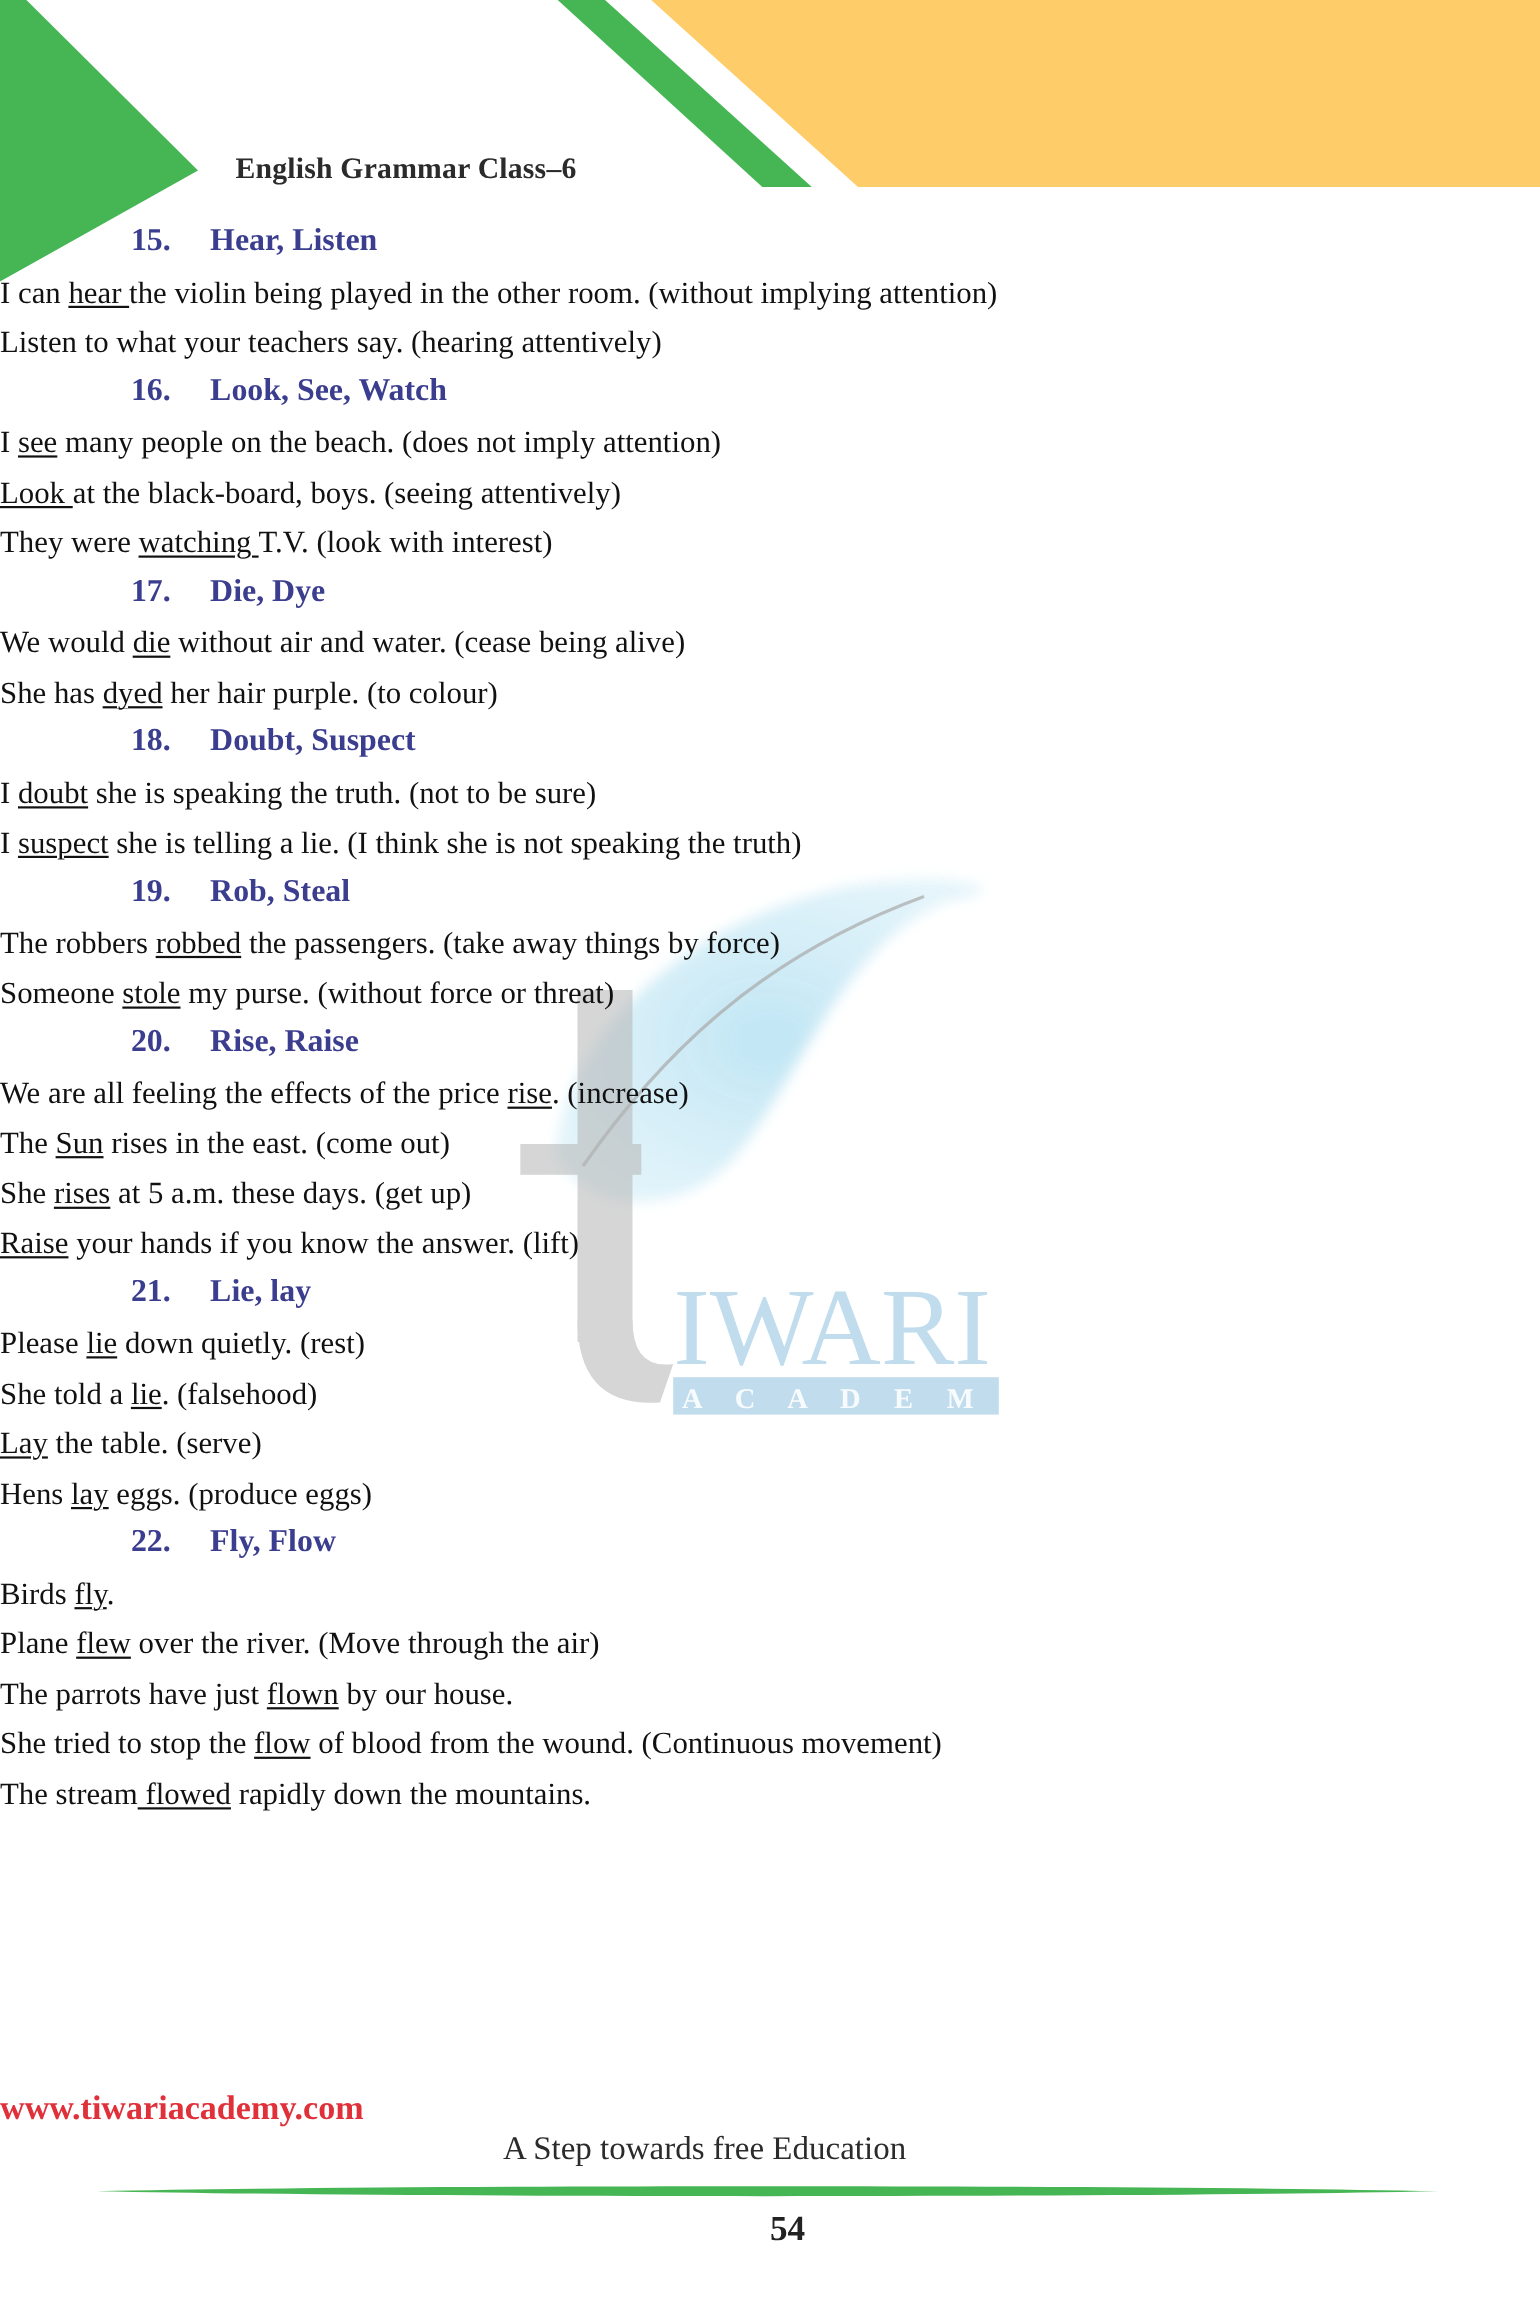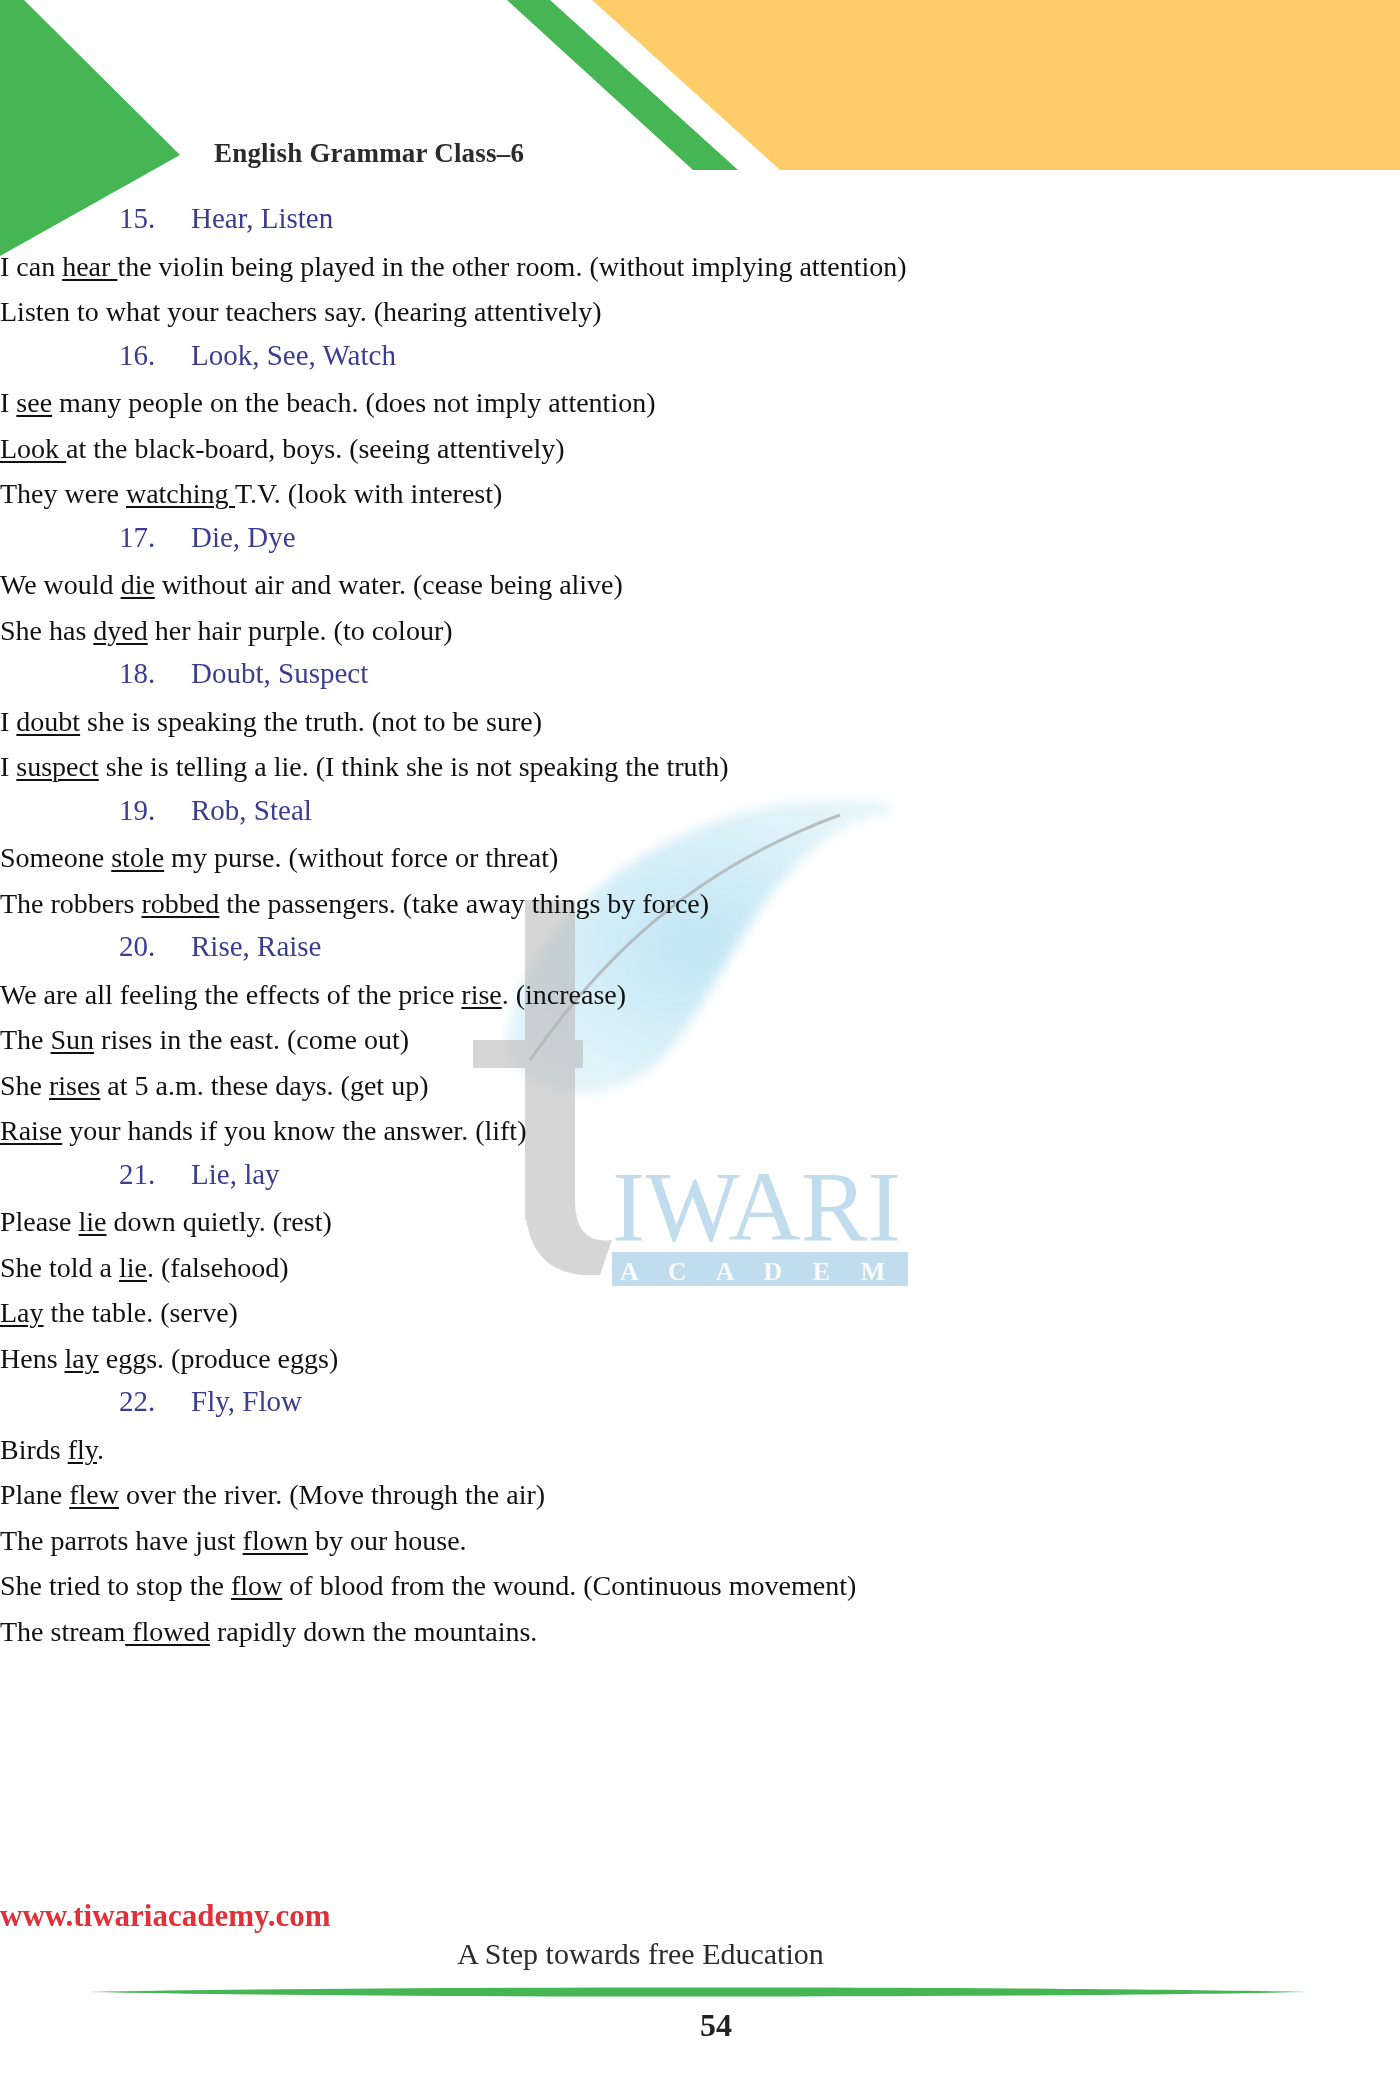--- a/index.html
+++ b/index.html
@@ -3,21 +3,21 @@
 <meta charset="utf-8">
 <style>
   html, body { margin:0; padding:0; }
   body { width:1400px; height:2100px; background:#ffffff; position:relative; overflow:hidden;
          font-family:"DejaVu Serif", "Liberation Serif", serif; color:#1a1a1a; }
   .deco { position:absolute; left:0; top:0; }
   .header-title { position:absolute; left:214px; top:138px; font-size:27px; font-weight:bold; color:#2b2b2b;
                   font-family:"Liberation Serif", serif; letter-spacing:0.2px; }
   .content { position:absolute; left:0; top:198px; width:1400px; }
   .section { position:relative; }
-  .sec-head { position:relative; height:45.5px; font-family:"Liberation Serif", serif; font-weight:normal;
+  .sec-head { position:relative; height:45.5px; font-family:"Liberation Serif", serif; font-weight:bold;
               font-size:29px; color:#3b3d8f; }
   .sec-num { position:absolute; left:119px; top:4px; }
   .sec-title { position:absolute; left:191px; top:4px; }
   .line { position:relative; height:45.5px; font-size:28px; line-height:45.5px; 
           white-space:nowrap; font-family:"Liberation Serif", serif; color:#111; }
   .line u { text-decoration:underline; text-underline-offset:3px; text-decoration-thickness:1.5px; }
   .watermark { position:absolute; left:0; top:0; pointer-events:none; }
   .footer-url { position:absolute; left:0; width:1158px; top:1898px; text-align:left; font-size:31px;
                 font-weight:bold; color:#e0313a; font-family:"Liberation Serif", serif; }
   .footer-tag { position:absolute; left:0; width:1281px; top:1937px; text-align:center; font-size:30px;
@@ -93,22 +93,22 @@
         <span class="sec-title">Doubt, Suspect</span>
       </div>
       <div class="line"><span>I </span><u>doubt</u><span> she is speaking the truth. (not to be sure)</span></div>
       <div class="line"><span>I </span><u>suspect</u><span> she is telling a lie. (I think she is not speaking the truth)</span></div>
     </div>
     <div class="section">
       <div class="sec-head">
         <span class="sec-num">19.</span>
         <span class="sec-title">Rob, Steal</span>
       </div>
+      <div class="line"><span>The robbers </span><u>robbed</u><span> the passengers. (take away things by force)</span></div>
       <div class="line"><span>Someone </span><u>stole</u><span> my purse. (without force or threat)</span></div>
-      <div class="line"><span>The robbers </span><u>robbed</u><span> the passengers. (take away things by force)</span></div>
     </div>
     <div class="section">
       <div class="sec-head">
         <span class="sec-num">20.</span>
         <span class="sec-title">Rise, Raise</span>
       </div>
       <div class="line"><span>We are all feeling the effects of the price </span><u>rise</u><span>. (increase)</span></div>
       <div class="line"><span>The </span><u>Sun</u><span> rises in the east. (come out)</span></div>
       <div class="line"><span>She </span><u>rises</u><span> at 5 a.m. these days. (get up)</span></div>
       <div class="line"><span></span><u>Raise</u><span> your hands if you know the answer. (lift)</span></div>

